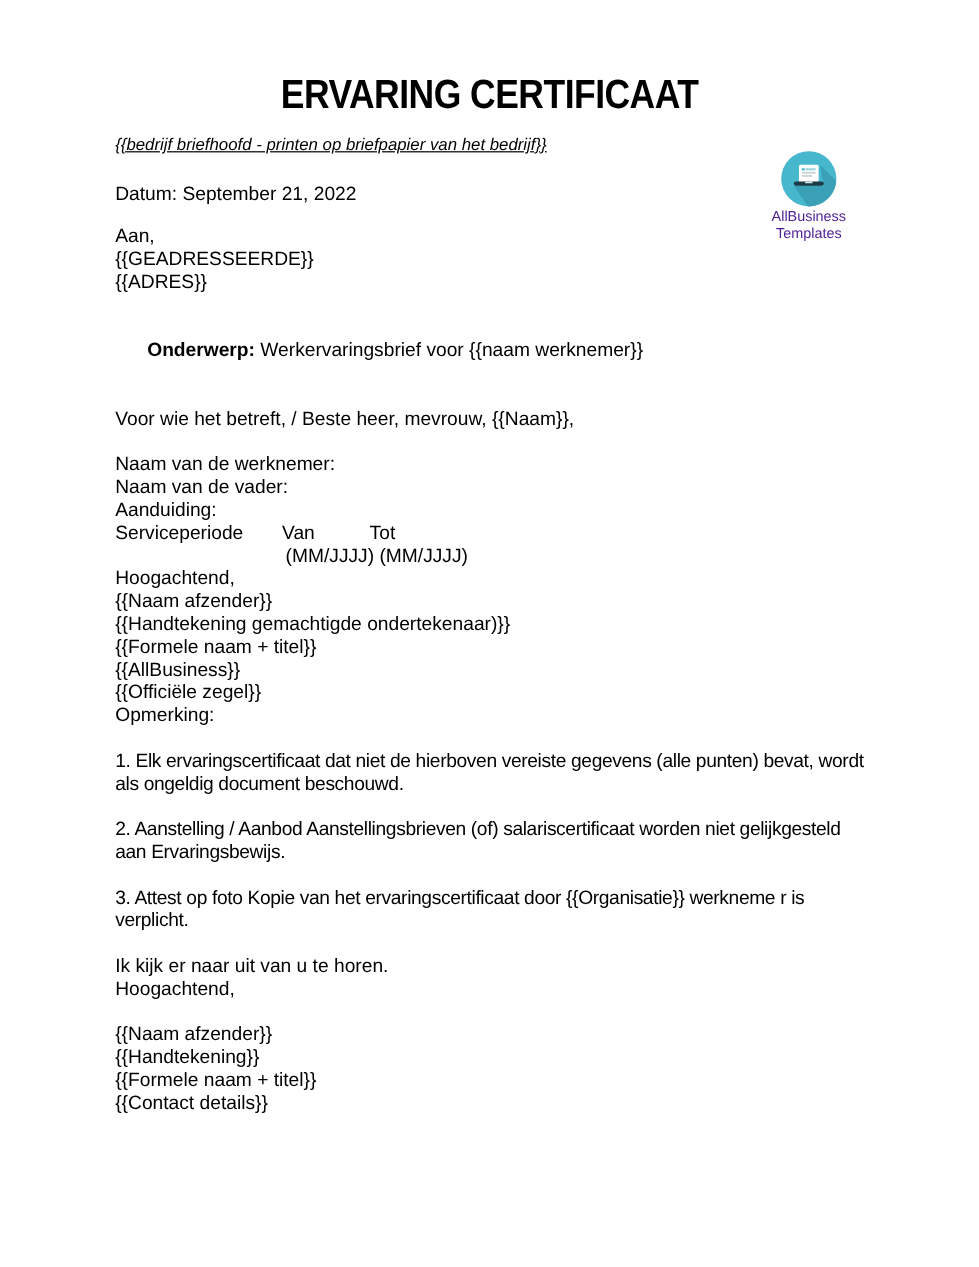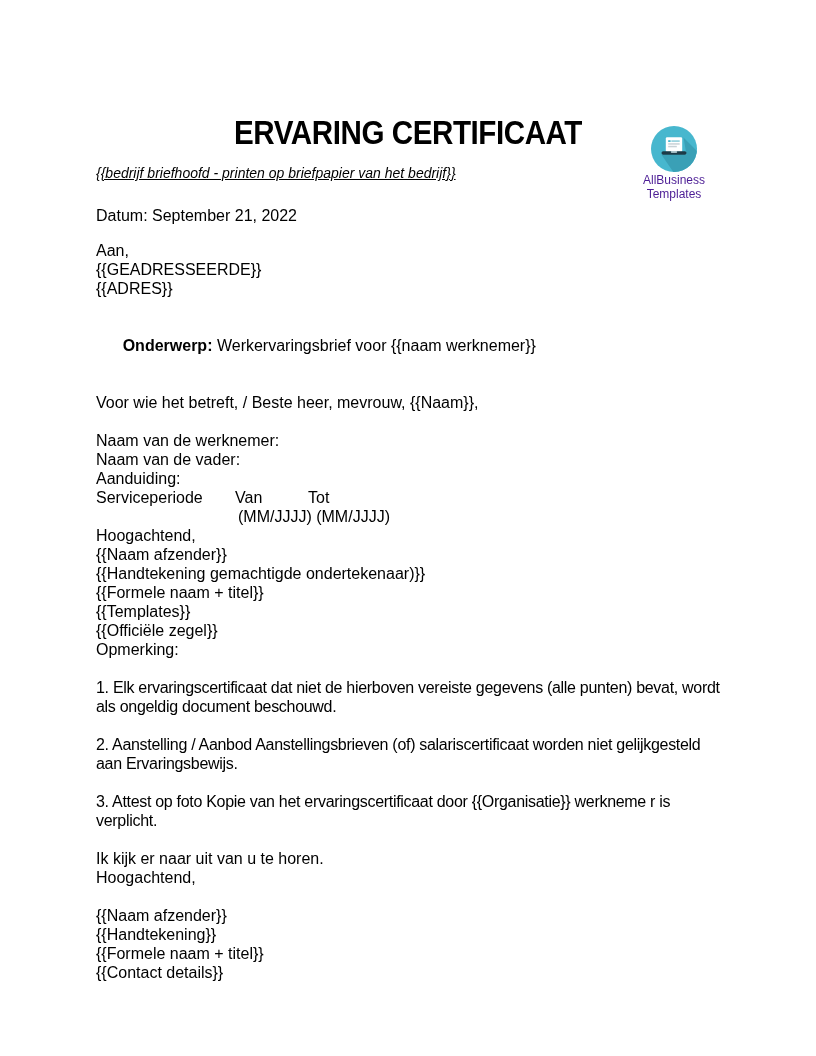--- a/index.html
+++ b/index.html
@@ -5,21 +5,21 @@
   * { box-sizing: border-box; }
   html, body { margin: 0; padding: 0; }
   body {
     width: 816px; height: 1056px;
     background: #ffffff;
     font-family: "Liberation Sans", sans-serif;
     color: #000000;
     -webkit-font-smoothing: antialiased;
   }
   .page { position: relative; width: 816px; height: 1056px; overflow: hidden; background: #ffffff; }
-  .doc { padding: 112px 96px 0 96px; }
+  .doc { padding: 59px 96px 0 96px; }
 
   .title {
     margin: 0;
     font-size: 34px;
     font-weight: 700;
     line-height: 40px;
     text-align: center;
     letter-spacing: -0.5px;
     transform: scaleX(0.87);
     transform-origin: 50% 50%;
@@ -112,21 +112,21 @@
         <span class="sp-van">Van</span>
         <span class="sp-tot">Tot</span>
       </div>
       <div class="line mm-row">
         <span>(MM/JJJJ) (MM/JJJJ)</span>
       </div>
       <div class="line">Hoogachtend,</div>
       <div class="line">{{Naam afzender}}</div>
       <div class="line">{{Handtekening gemachtigde ondertekenaar)}}</div>
       <div class="line">{{Formele naam + titel}}</div>
-      <div class="line">{{Templates}}</div>
+      <div class="line">{{AllBusiness}}</div>
       <div class="line">{{Officiële zegel}}</div>
       <div class="line">Opmerking:</div>
     </div>
 
     <div class="notes">
       <div class="line mt">1. Elk ervaringscertificaat dat niet de hierboven vereiste gegevens (alle punten) bevat, wordt als ongeldig document beschouwd.</div>
       <div class="line mt">2. Aanstelling / Aanbod Aanstellingsbrieven (of) salariscertificaat worden niet gelijkgesteld aan Ervaringsbewijs.</div>
       <div class="line mt">3. Attest op foto Kopie van het ervaringscertificaat door {{Organisatie}} werkneme r is verplicht.</div>
     </div>
 

